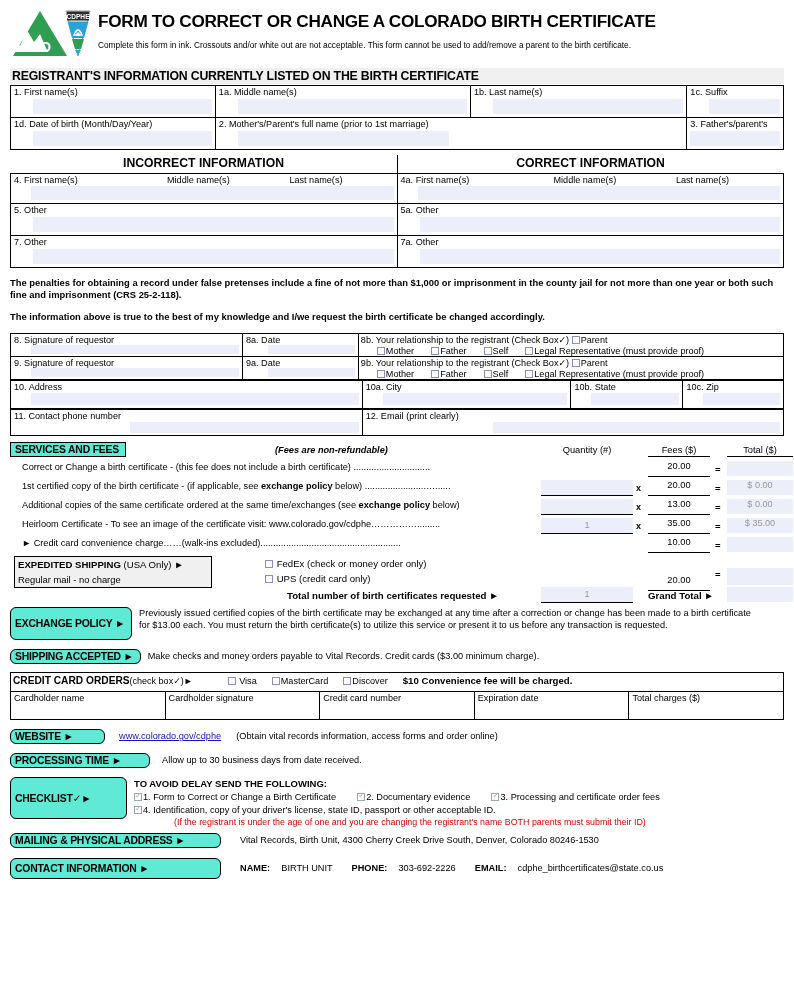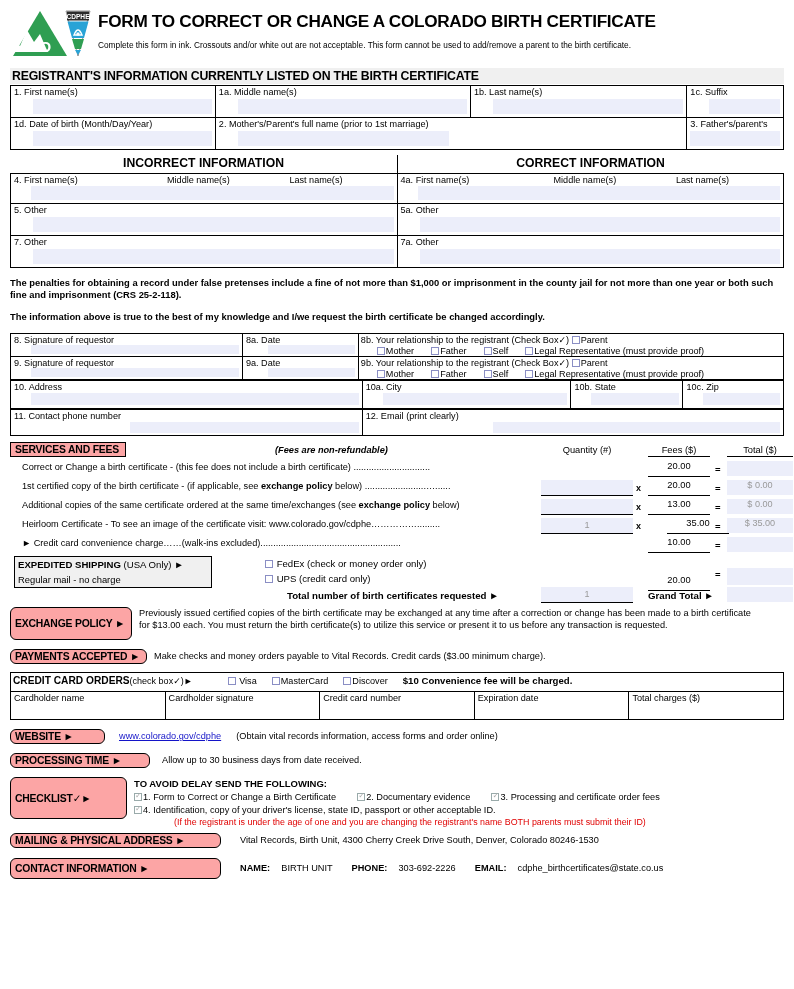--- a/index.html
+++ b/index.html
@@ -41,21 +41,21 @@
   .p-bold{font-weight:bold;font-size:9.4px;line-height:1.32;}
 
   
   .cb{display:inline-block;width:8px;height:8px;border:1px solid #8a8ec4;background:#fff;
       vertical-align:-1px;margin-right:1px;box-sizing:border-box;}
   .cb.chk{border-color:#9aa;background:#fff;position:relative;}
   .cb.chk:after{content:"✓";position:absolute;left:0px;top:-3px;font-size:8px;color:#aaa;line-height:10px;}
 
   
   .fees-wrap{position:relative;margin-top:6px;}
-  .lbl-box{display:inline-block;border:1px solid #000;background:#fca5a5;font-weight:bold;
+  .lbl-box{display:inline-block;border:1px solid #000;background:#5eead4;font-weight:bold;
            font-size:10.4px;padding:1px 6px 1px 4px;letter-spacing:-0.2px;}
   .fee-row{position:relative;height:19px;font-size:9.2px;white-space:nowrap;}
   .fee-txt{position:absolute;left:12px;top:3px;}
   .qty{position:absolute;width:92px;height:15px;background:#eceefa;border-bottom:1px solid #000;}
   .x{position:absolute;font-weight:bold;font-size:9px;}
   .fee{position:absolute;width:62px;height:15px;border-bottom:1px solid #000;text-align:center;font-size:9.3px;}
   .eq{position:absolute;font-weight:bold;font-size:9.5px;}
   .tot{position:absolute;width:66px;height:15px;background:#eceefa;text-align:center;color:#999;font-size:9.1px;}
   .colhdr{position:absolute;font-size:9.3px;text-align:center;}
 
@@ -307,21 +307,21 @@
       <span class="x" style="left:626px;top:5px;">x</span>
       <span class="fee" style="left:638px;top:2px;">13.00</span>
       <span class="eq" style="left:705px;top:5px;">=</span>
       <span class="tot" style="left:717px;top:2px;">$ 0.00</span>
     </div>
 
     <div class="fee-row">
       <span class="fee-txt">Heirloom Certificate - To see an image of the certificate visit: www.colorado.gov/cdphe…………….........</span>
       <span class="qty" style="left:531px;top:2px;text-align:center;color:#999;line-height:15px;">1</span>
       <span class="x" style="left:626px;top:5px;">x</span>
-      <span class="fee" style="left:657px;top:2px;">35.00</span>
+      <span class="fee" style="left:638px;top:2px;">35.00</span>
       <span class="eq" style="left:705px;top:5px;">=</span>
       <span class="tot" style="left:717px;top:2px;">$ 35.00</span>
     </div>
 
     <div class="fee-row">
       <span class="fee-txt">► Credit card convenience charge……(walk-ins excluded).......................................................</span>
       <span class="fee" style="left:638px;top:2px;">10.00</span>
       <span class="eq" style="left:705px;top:5px;">=</span>
       <span class="tot" style="left:717px;top:2px;"></span>
     </div>
@@ -345,21 +345,21 @@
       <span class="tot" style="left:717px;top:31px;"></span>
     </div>
   </div>
 
   <div class="inforow" style="margin-top:4px;">
     <span class="lbl-box" style="padding:10px 6px 10px 4px;">EXCHANGE POLICY ►</span>
     <div class="body" style="width:615px;">Previously issued certified copies of the birth certificate may be exchanged at any time after a correction or change has been made to a birth certificate for $13.00 each.  You must return the birth certificate(s) to utilize this service or present it to us before any transaction is requested.</div>
   </div>
 
   <div class="inforow" style="margin-top:9px;align-items:center;">
-    <span class="lbl-box">PAYMENTS ACCEPTED ►</span>
+    <span class="lbl-box">SHIPPING ACCEPTED ►</span>
     <div class="body">Make checks and money orders payable to Vital Records. Credit cards ($3.00 minimum charge).</div>
   </div>
 
   <table class="f" style="margin-top:8px;">
     <tbody>
         <tr>
       <td colspan="5" style="height:16px;padding:2px 0 0 2px;">
         <b style="font-size:10.2px;">CREDIT CARD ORDERS</b><span style="font-size:9px;text-align:right;">(check box✓)►</span>
         <span style="display:inline-block;width:30px;"></span>
         <span class="cb"></span> <span>Visa</span>

